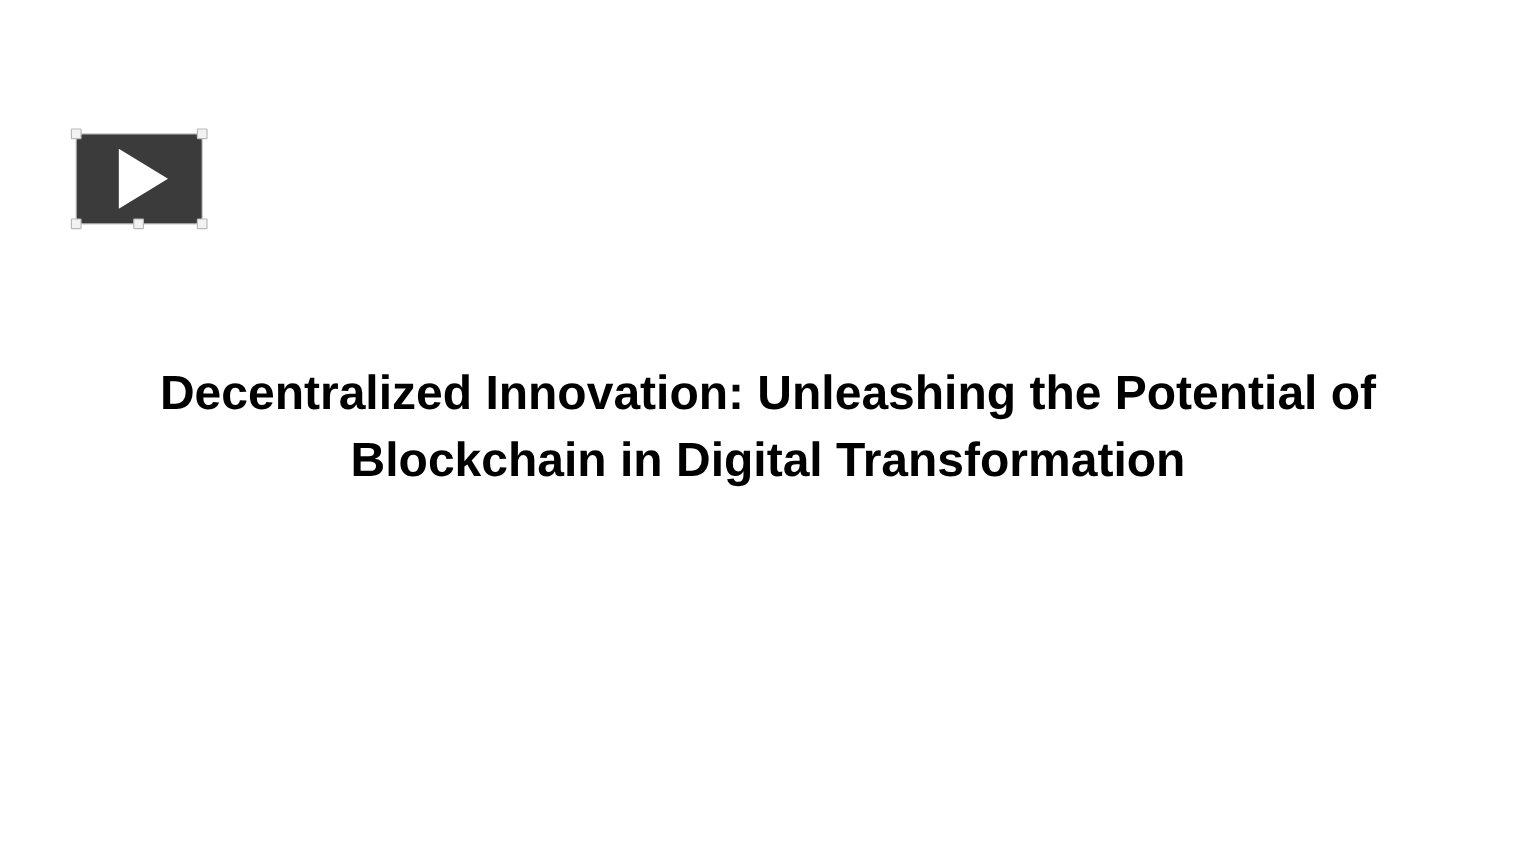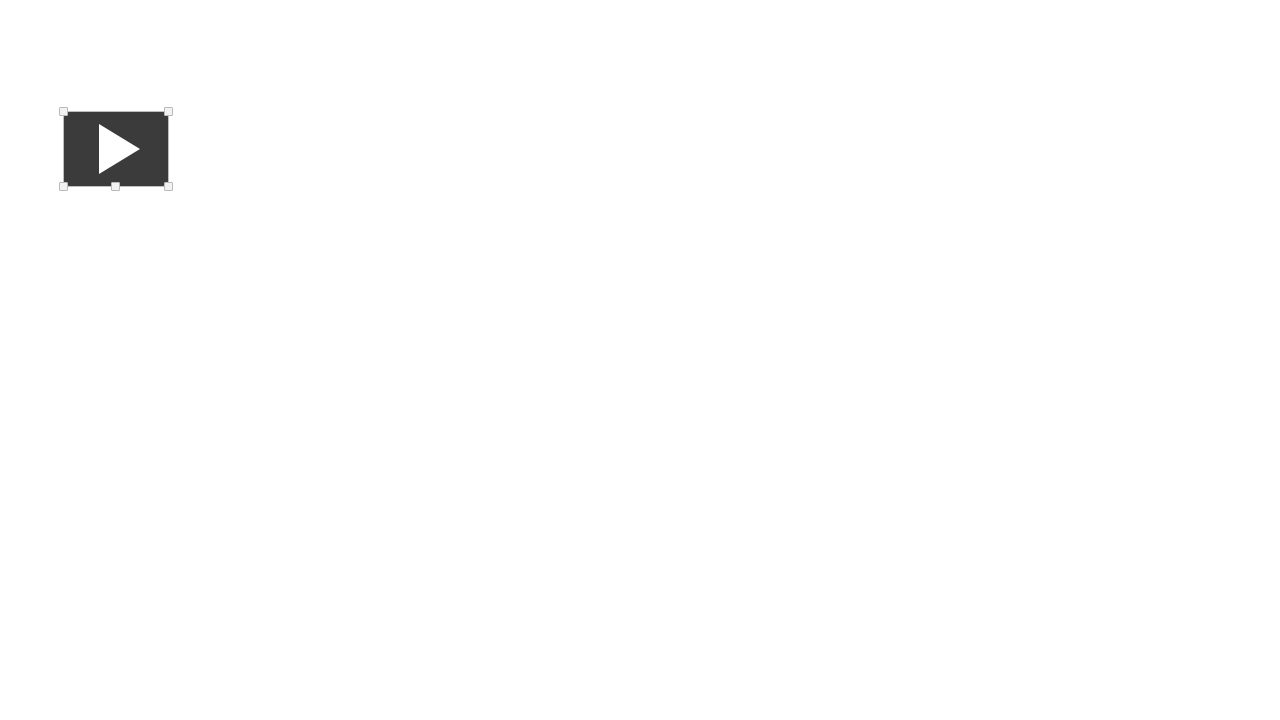--- a/index.html
+++ b/index.html
@@ -100,14 +100,15 @@
     </div>
 
     <span class="sel-handle tl"></span>
     <span class="sel-handle tr"></span>
     <span class="sel-handle bl"></span>
     <span class="sel-handle br"></span>
     <span class="sel-handle bc"></span>
 
   </div>
 
+  <h1 class="slide-title">Decentralized Innovation: Unleashing the Potential of Blockchain in Digital Transformation</h1>
 
 </div>
 
 </body></html>

